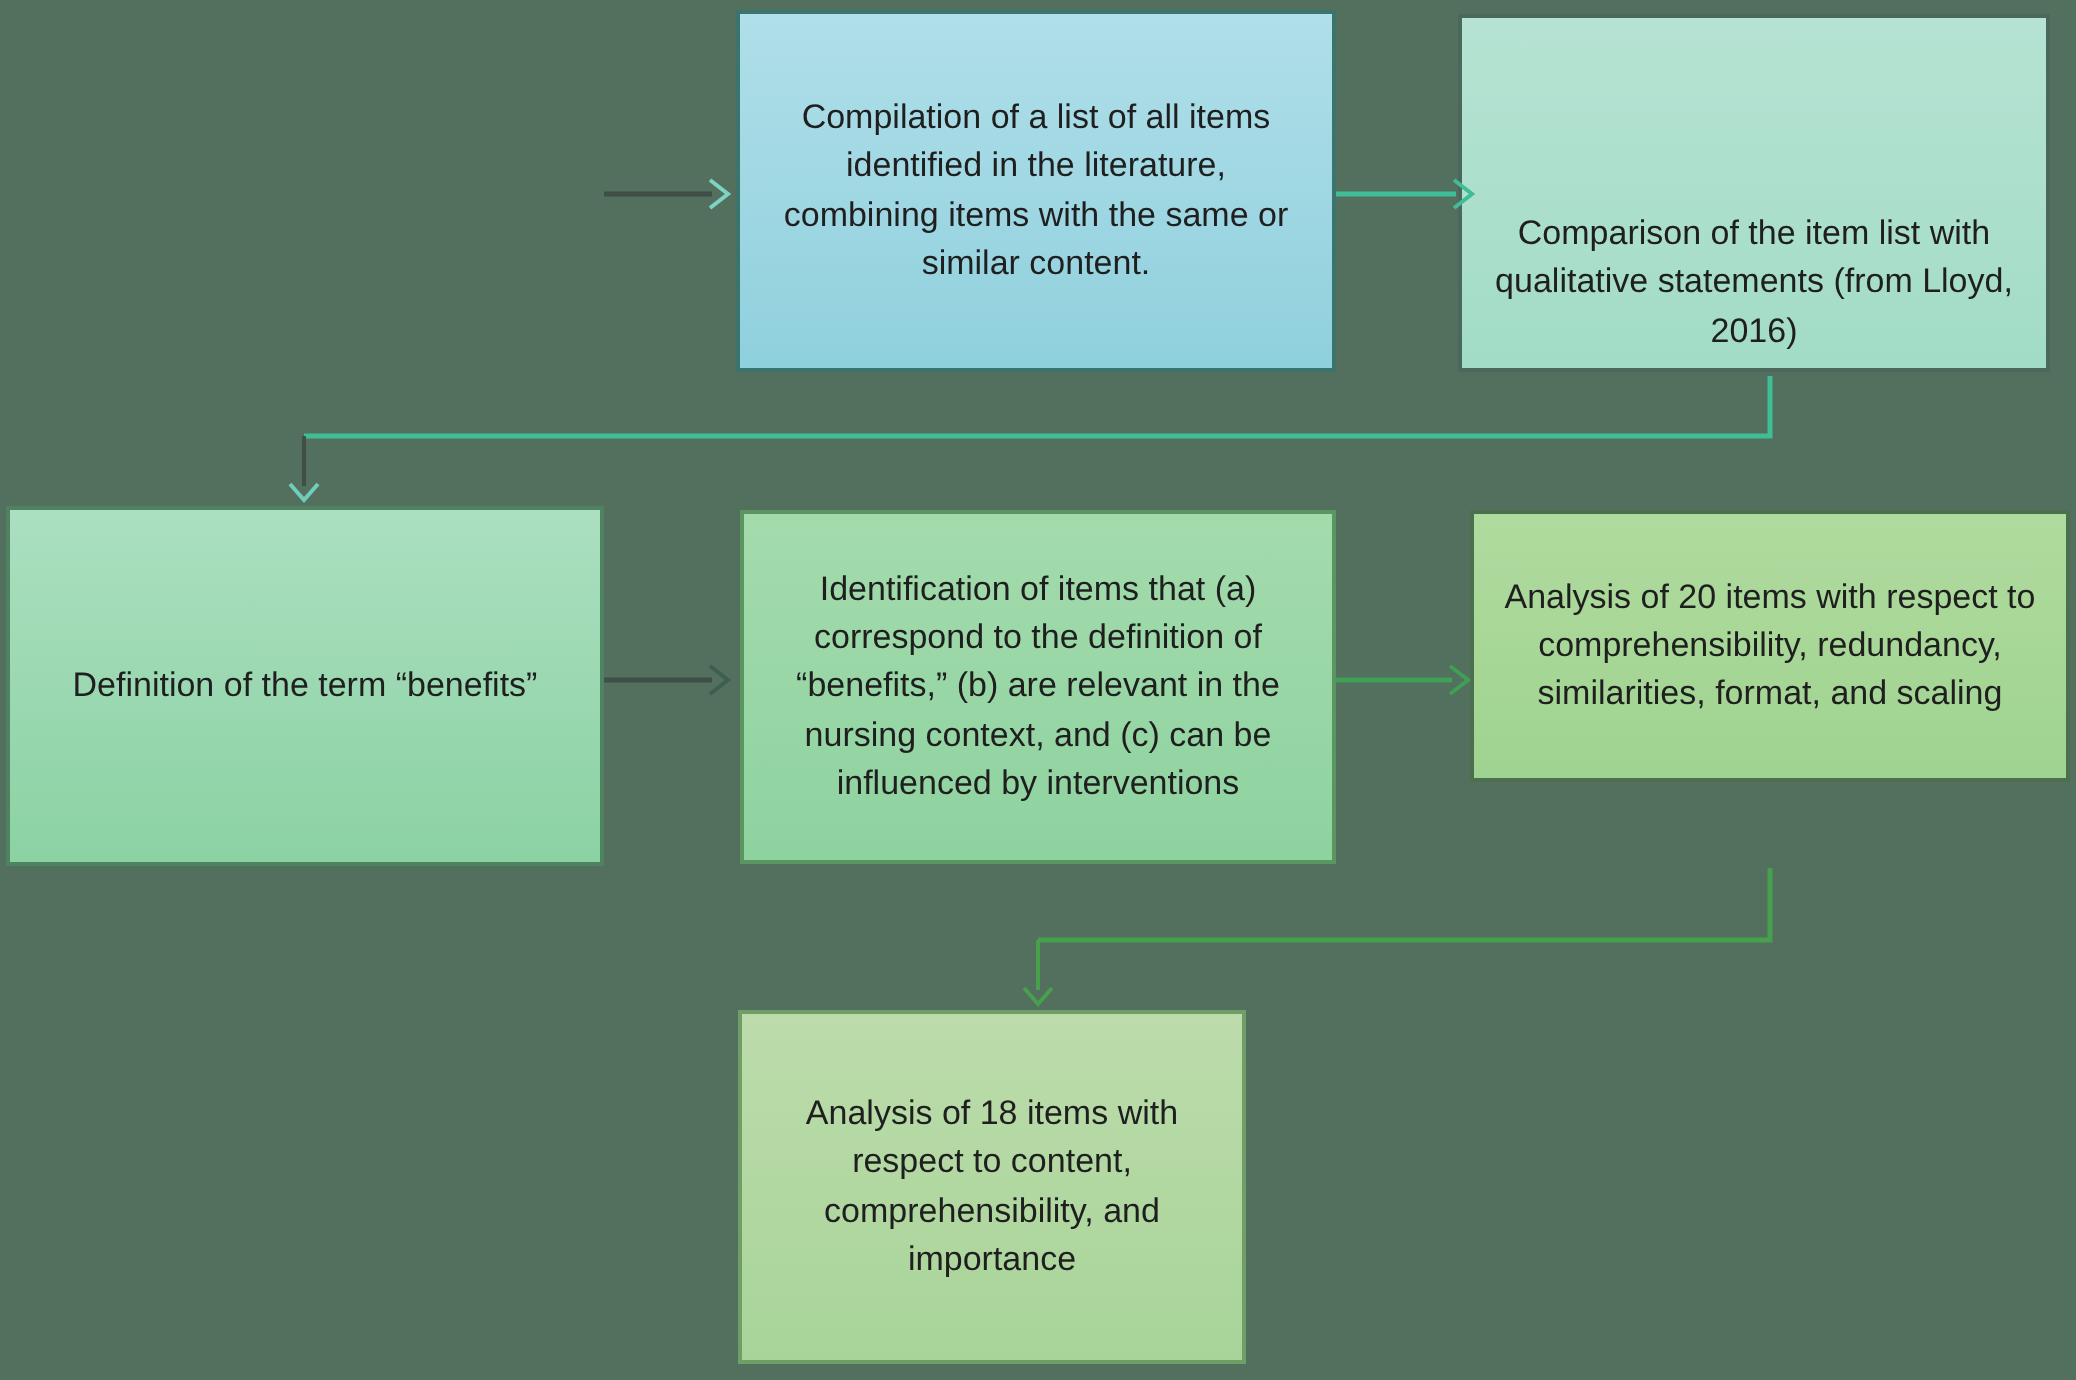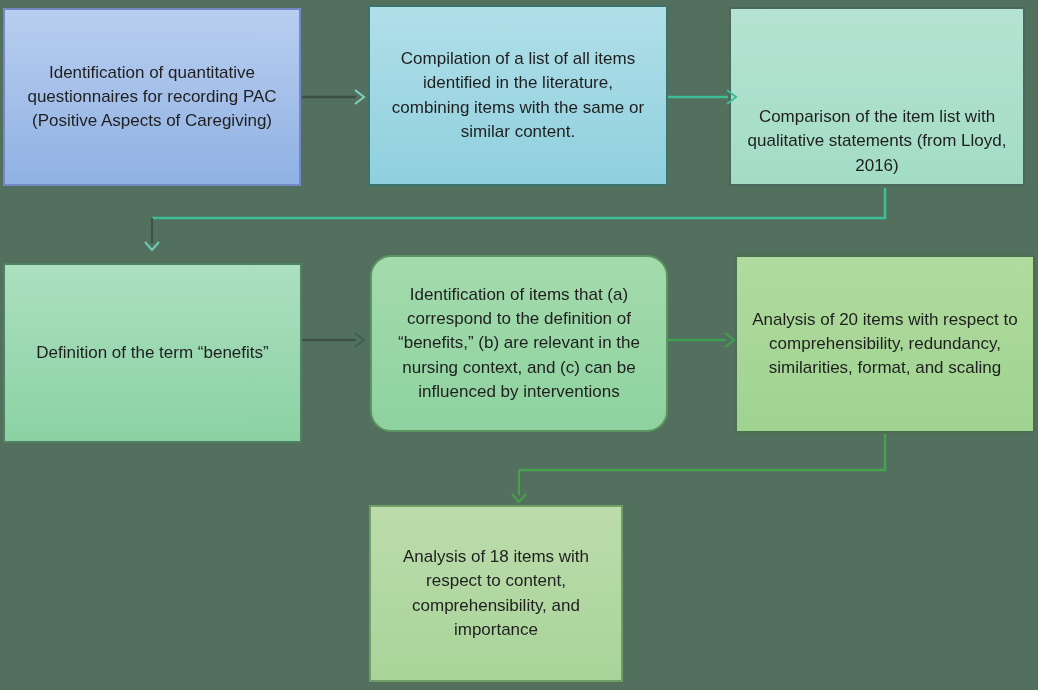--- a/index.html
+++ b/index.html
@@ -29,41 +29,38 @@
     width: 1038px;
     height: 690px;
     pointer-events: none;
   }
 </style>
 </head>
 <body>
 
 <div class="canvas" style="background-color: rgb(83, 112, 95);">
 
-  <div class="flow-box" style="left: 3px; top: 8px; width: 298px; height: 178px; background: linear-gradient(rgb(185, 206, 240), rgb(143, 177, 227)); border-color: rgb(114, 137, 195); color: rgb(31, 31, 31);">
-    <span>Identification of quantitative questionnaires for recording PAC (Positive Aspects of Caregiving)</span>
-  </div>
 
   <div class="flow-box" style="left: 368px; top: 5px; width: 300px; height: 181px; background: linear-gradient(rgb(176, 223, 233), rgb(143, 208, 221)); border-color: rgb(58, 116, 109); color: rgb(31, 31, 31); align-items: center;">
     <span>Compilation of a list of all items identified in the literature, combining items with the same or similar content.</span>
   </div>
 
   <div class="flow-box" style="left: 729px; top: 7px; width: 296px; height: 179px; background: linear-gradient(rgb(182, 227, 211), rgb(162, 220, 198)); border-color: rgb(74, 104, 92); color: rgb(31, 31, 31); align-items: flex-end;">
     <span>Comparison of the item list with qualitative statements (from Lloyd, 2016)</span>
   </div>
 
-  <div class="flow-box" style="left: 3px; top: 253px; width: 299px; height: 180px; background: linear-gradient(rgb(171, 223, 192), rgb(139, 210, 163)); border-color: rgb(79, 130, 96); color: rgb(31, 31, 31); margin-top: 10px;">
+  <div class="flow-box" style="left: 3px; top: 253px; width: 299px; height: 180px; background: linear-gradient(rgb(171, 223, 192), rgb(139, 210, 163)); border-color: rgb(79, 130, 96); color: rgb(31, 31, 31);">
     <span>Definition of the term “benefits”</span>
   </div>
 
-  <div class="flow-box" style="left: 370px; top: 255px; width: 298px; height: 177px; background: linear-gradient(rgb(164, 219, 172), rgb(142, 210, 160)); border-color: rgb(91, 149, 96); color: rgb(31, 31, 31); border-radius: 21px;">
+  <div class="flow-box" style="left: 370px; top: 255px; width: 298px; height: 177px; background: linear-gradient(rgb(164, 219, 172), rgb(142, 210, 160)); border-color: rgb(91, 149, 96); color: rgb(31, 31, 31);">
     <span>Identification of items that (a) correspond to the definition of “benefits,” (b) are relevant in the nursing context, and (c) can be influenced by interventions</span>
   </div>
 
-  <div class="flow-box" style="left: 735px; top: 255px; width: 300px; height: 178px; background: linear-gradient(rgb(176, 219, 158), rgb(159, 211, 145)); border-color: rgb(76, 111, 80); color: rgb(31, 31, 31);">
+  <div class="flow-box" style="left: 735px; top: 255px; width: 300px; height: 136px; background: linear-gradient(rgb(176, 219, 158), rgb(159, 211, 145)); border-color: rgb(76, 111, 80); color: rgb(31, 31, 31);">
     <span>Analysis of 20 items with respect to comprehensibility, redundancy, similarities, format, and scaling</span>
   </div>
 
   <div class="flow-box" style="left: 369px; top: 505px; width: 254px; height: 177px; background: linear-gradient(rgb(188, 220, 171), rgb(168, 212, 153)); border-color: rgb(111, 158, 102); color: rgb(31, 31, 31);">
     <span>Analysis of 18 items with respect to content, comprehensibility, and importance</span>
   </div>
 
   <svg class="connector-layer" viewBox="0 0 1038 690" xmlns="http://www.w3.org/2000/svg" fill="none">
 
     <g>

